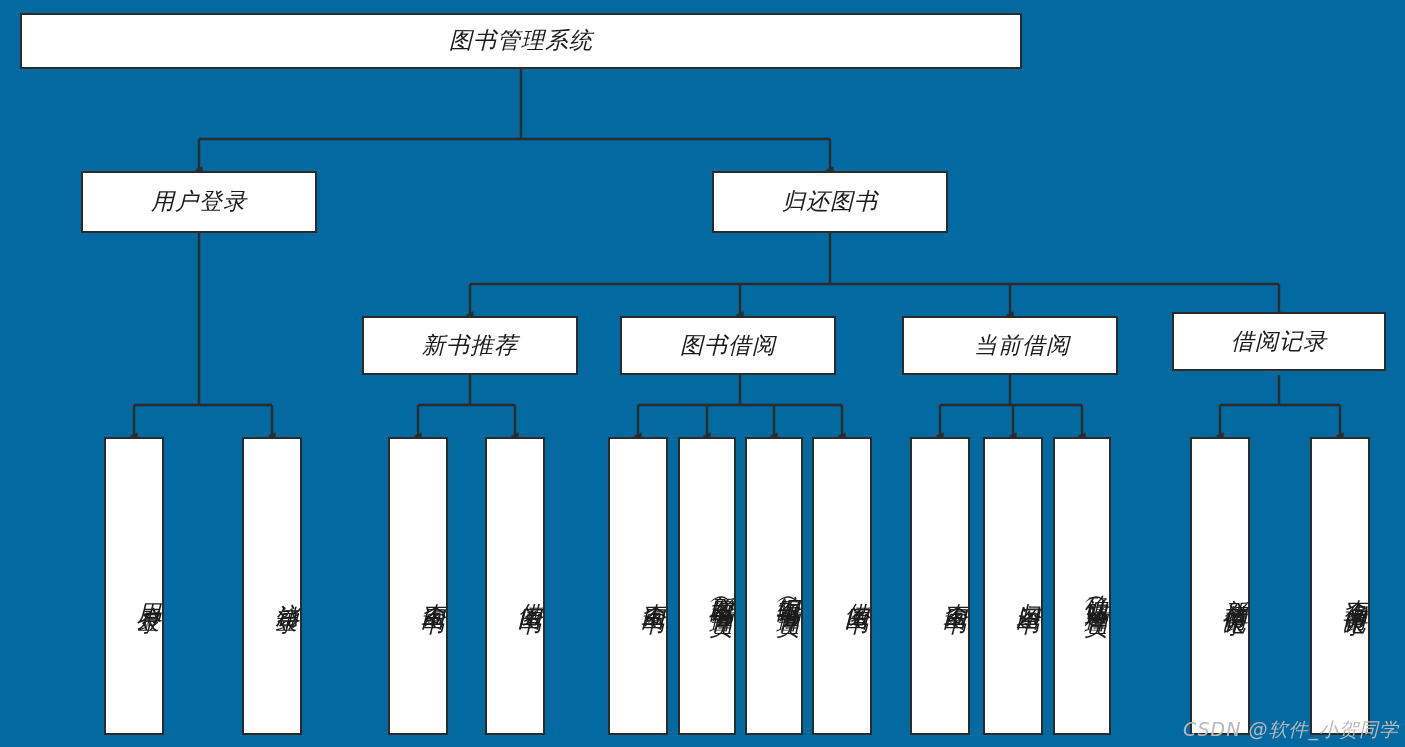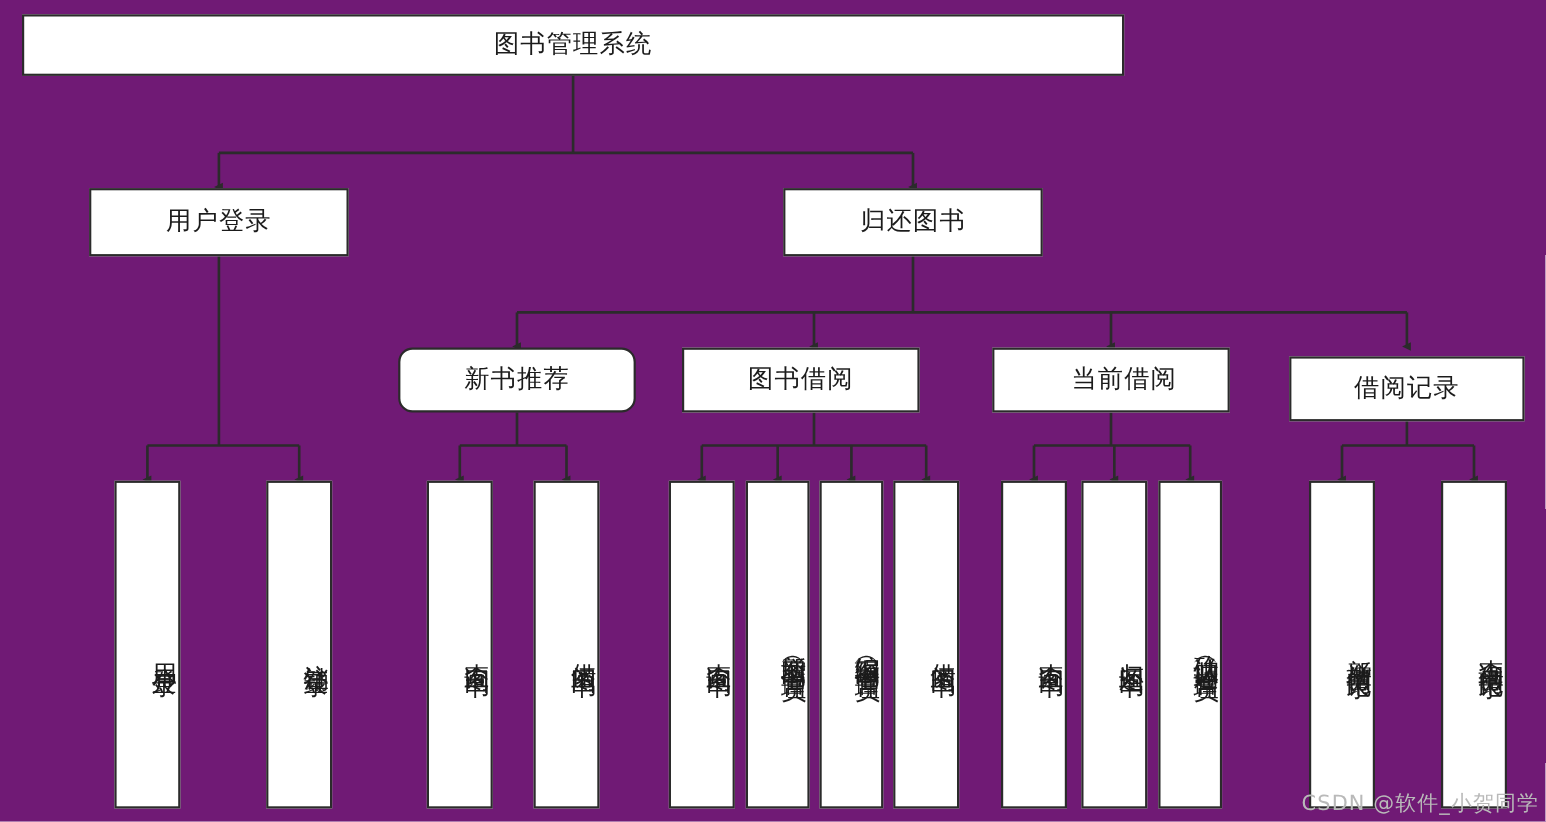--- a/index.html
+++ b/index.html
@@ -4,22 +4,23 @@
 <style>
   html,body{margin:0;padding:0;background:#ffffff;}
   body{
     font-family:"DejaVu Sans","Liberation Sans",sans-serif;
     -webkit-font-smoothing:antialiased;
   }
   #canvas{
     position:relative;
     width:1405px;
     height:747px;
-    background:#701a75;
+    background:#0369a1;
     overflow:hidden;
+    font-style:italic;
   }
   svg#edges{
     position:absolute;
     left:0;top:0;
     width:1405px;height:747px;
     pointer-events:none;
   }
   .node{
     position:absolute;
     box-sizing:border-box;
@@ -118,30 +119,30 @@
   <div id="node-layer">
       <div class="node horiz" style="left: 20px; top: 13px; width: 1002px; height: 56px;">
         <span class="lbl">图书管理系统</span>
       </div>
       <div class="node horiz" style="left: 81px; top: 171px; width: 236px; height: 62px;">
         <span class="lbl">用户登录</span>
       </div>
       <div class="node horiz" style="left: 712px; top: 171px; width: 236px; height: 62px;">
         <span class="lbl">归还图书</span>
       </div>
-      <div class="node horiz" style="left: 362px; top: 316px; width: 216px; height: 59px; border-radius: 13px;">
+      <div class="node horiz" style="left: 362px; top: 316px; width: 216px; height: 59px;">
         <span class="lbl">新书推荐</span>
       </div>
       <div class="node horiz" style="left: 620px; top: 316px; width: 216px; height: 59px;">
         <span class="lbl">图书借阅</span>
       </div>
       <div class="node horiz" style="left: 902px; top: 316px; width: 216px; height: 59px; padding-left: 24px;">
         <span class="lbl">当前借阅</span>
       </div>
-      <div class="node horiz" style="left: 1172px; top: 324px; width: 214px; height: 59px;">
+      <div class="node horiz" style="left: 1172px; top: 312px; width: 214px; height: 59px;">
         <span class="lbl">借阅记录</span>
       </div>
       <div class="node vert" style="left: 104px; top: 437px; width: 60px; height: 298px;">
         <span class="lbl">用户登录</span>
       </div>
       <div class="node vert" style="left: 242px; top: 437px; width: 60px; height: 298px;">
         <span class="lbl">注销登录</span>
       </div>
       <div class="node vert" style="left: 388px; top: 437px; width: 60px; height: 298px;">
         <span class="lbl">查询图书</span>

